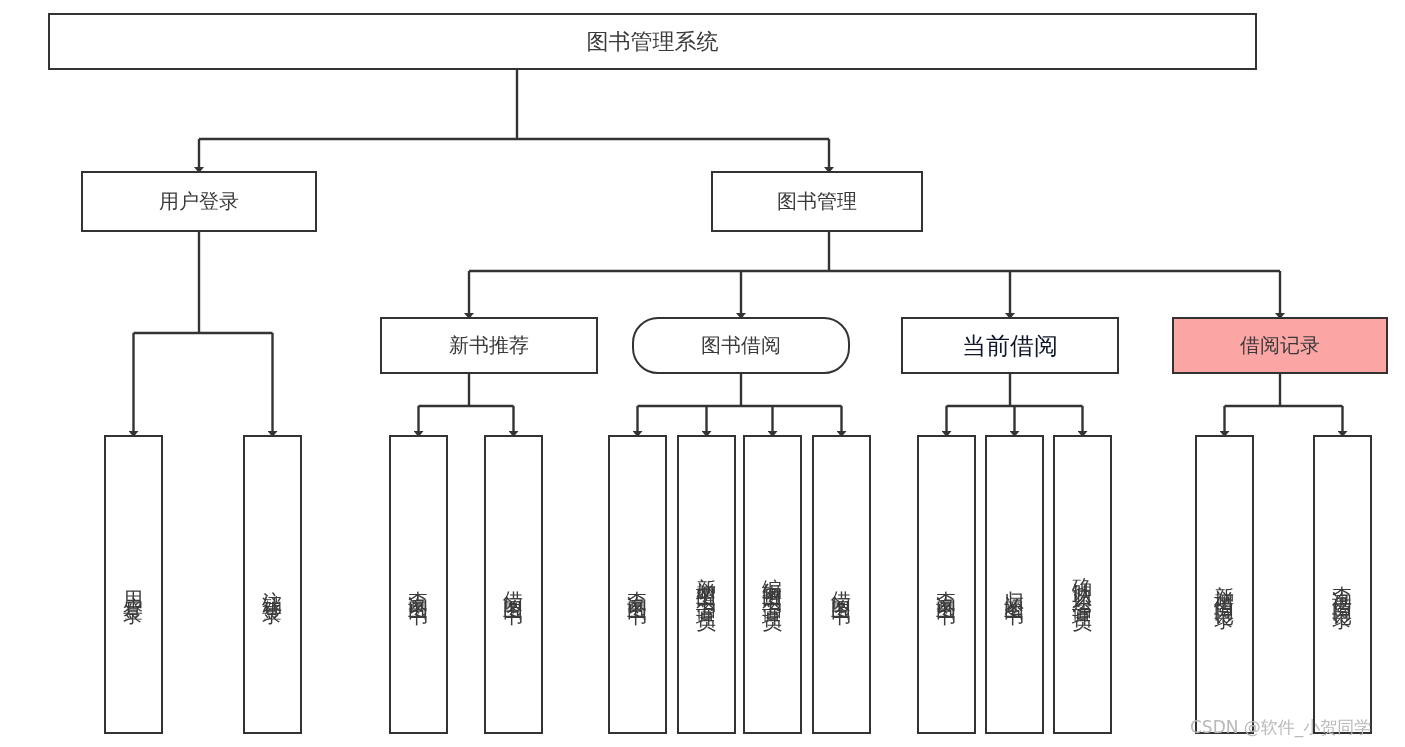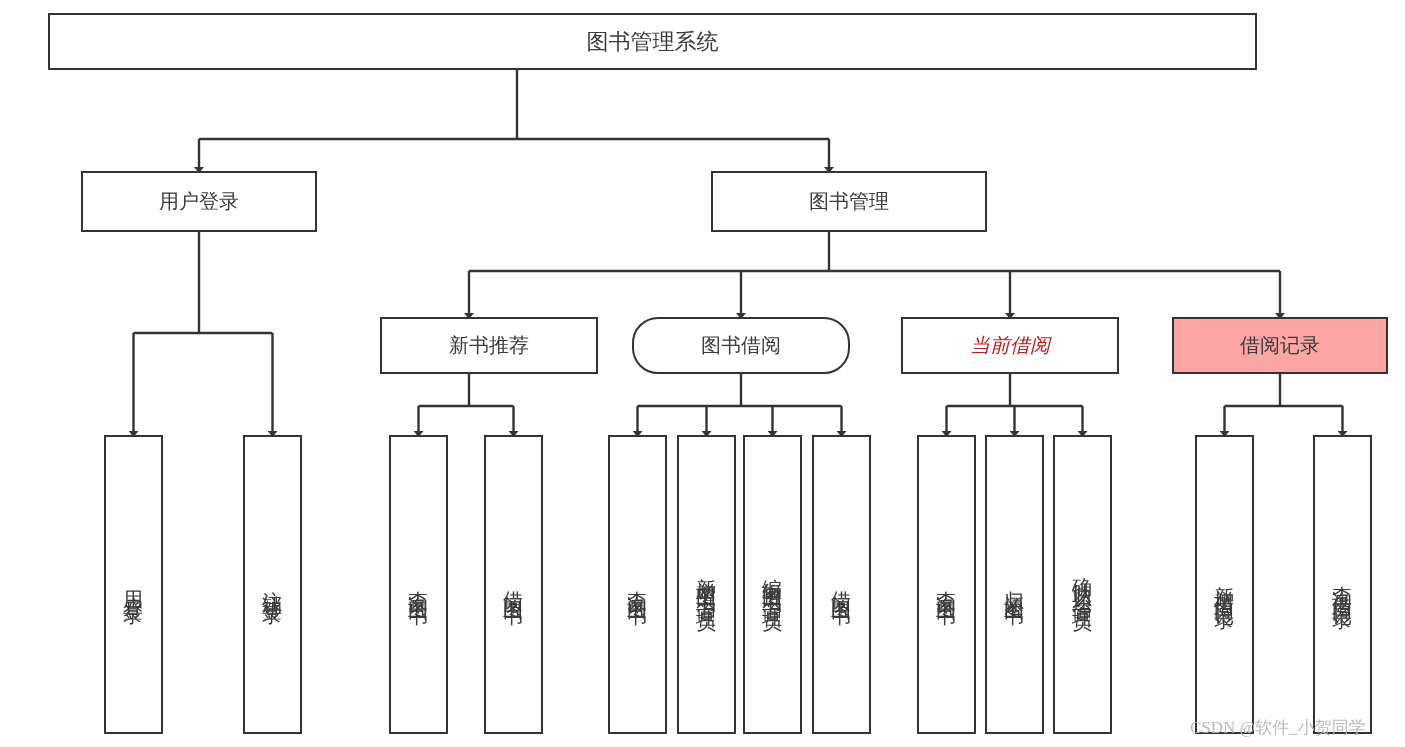--- a/index.html
+++ b/index.html
@@ -14,21 +14,21 @@
   .node.v .vtext{
         writing-mode:vertical-rl;
         text-orientation:upright;
         letter-spacing:5px;
         line-height:1;
         white-space:nowrap;
         text-align:center;
   }
   .lbl{white-space:nowrap;}
   .watermark{position:absolute;color:#b9b9b9;font-size:17px;
-        white-space:nowrap;pointer-events:none;font-family:Liberation Serif, serif;}
+        white-space:nowrap;pointer-events:none;}
 </style>
 </head>
 <body>
 
 <div id="diagram-root">
   <svg class="edges" viewBox="0 0 1405 747" xmlns="http://www.w3.org/2000/svg">
     <defs>
       <marker id="arrow" markerWidth="10" markerHeight="10" refX="3" refY="5" orient="auto" markerUnits="userSpaceOnUse">
         <path d="M0,0 L6,5 L0,10 Z" fill="#333333"></path>
       </marker>
@@ -69,31 +69,31 @@
         <line x1="1342.5" y1="406" x2="1342.5" y2="434" stroke="#333333" stroke-width="2.4" marker-end="url(#arrow)"></line>
       </g>
   </svg>
   <div id="node-layer">
       <div class="node h" style="left: 12px; top: 13px; width: 1209px; height: 57px; border-color: rgb(51, 51, 51); background: rgb(255, 255, 255); margin-left: 36px;">
         <span class="lbl" style="font-size: 22px; color: rgb(58, 58, 58);">图书管理系统</span>
       </div>
       <div class="node h" style="left: 81px; top: 171px; width: 236px; height: 61px; border-color: rgb(51, 51, 51); background: rgb(255, 255, 255);">
         <span class="lbl" style="font-size: 20px; color: rgb(58, 58, 58);">用户登录</span>
       </div>
-      <div class="node h" style="left: 711px; top: 171px; width: 276px; height: 61px; border-color: rgb(51, 51, 51); background: rgb(255, 255, 255);">
+      <div class="node h" style="left: 711px; top: 171px; width: 212px; height: 61px; border-color: rgb(51, 51, 51); background: rgb(255, 255, 255);">
         <span class="lbl" style="font-size: 20px; color: rgb(58, 58, 58);">图书管理</span>
       </div>
       <div class="node h" style="left: 360px; top: 317px; width: 218px; height: 57px; border-color: rgb(51, 51, 51); background: rgb(255, 255, 255); margin-left: 20px;">
         <span class="lbl" style="font-size: 20px; color: rgb(58, 58, 58);">新书推荐</span>
       </div>
       <div class="node h" style="left: 632px; top: 317px; width: 218px; height: 57px; border-color: rgb(51, 51, 51); background: rgb(255, 255, 255); border-radius: 26px;">
         <span class="lbl" style="font-size: 20px; color: rgb(58, 58, 58);">图书借阅</span>
       </div>
       <div class="node h" style="left: 901px; top: 317px; width: 218px; height: 57px; border-color: rgb(51, 51, 51); background: rgb(255, 255, 255);">
-        <span class="lbl" style="font-size: 20px; color: #b91c1c; font-style: italic;">当前借阅</span>
+        <span class="lbl" style="font-size: 24px; color: #0f172a;">当前借阅</span>
       </div>
       <div class="node h" style="left: 1172px; top: 317px; width: 216px; height: 57px; border-color: rgb(51, 51, 51); background: #fca5a5;">
         <span class="lbl" style="font-size: 20px; color: rgb(58, 58, 58);">借阅记录</span>
       </div>
       <div class="node v" style="left: 104px; top: 435px; width: 59px; height: 299px; border-color: rgb(51, 51, 51); background: rgb(255, 255, 255);">
         <span class="vtext" style="font-size: 20px; color: rgb(58, 58, 58);">用户登录</span>
       </div>
       <div class="node v" style="left: 243px; top: 435px; width: 59px; height: 299px; border-color: rgb(51, 51, 51); background: rgb(255, 255, 255);">
         <span class="vtext" style="font-size: 20px; color: rgb(58, 58, 58);">注销登录</span>
       </div>

